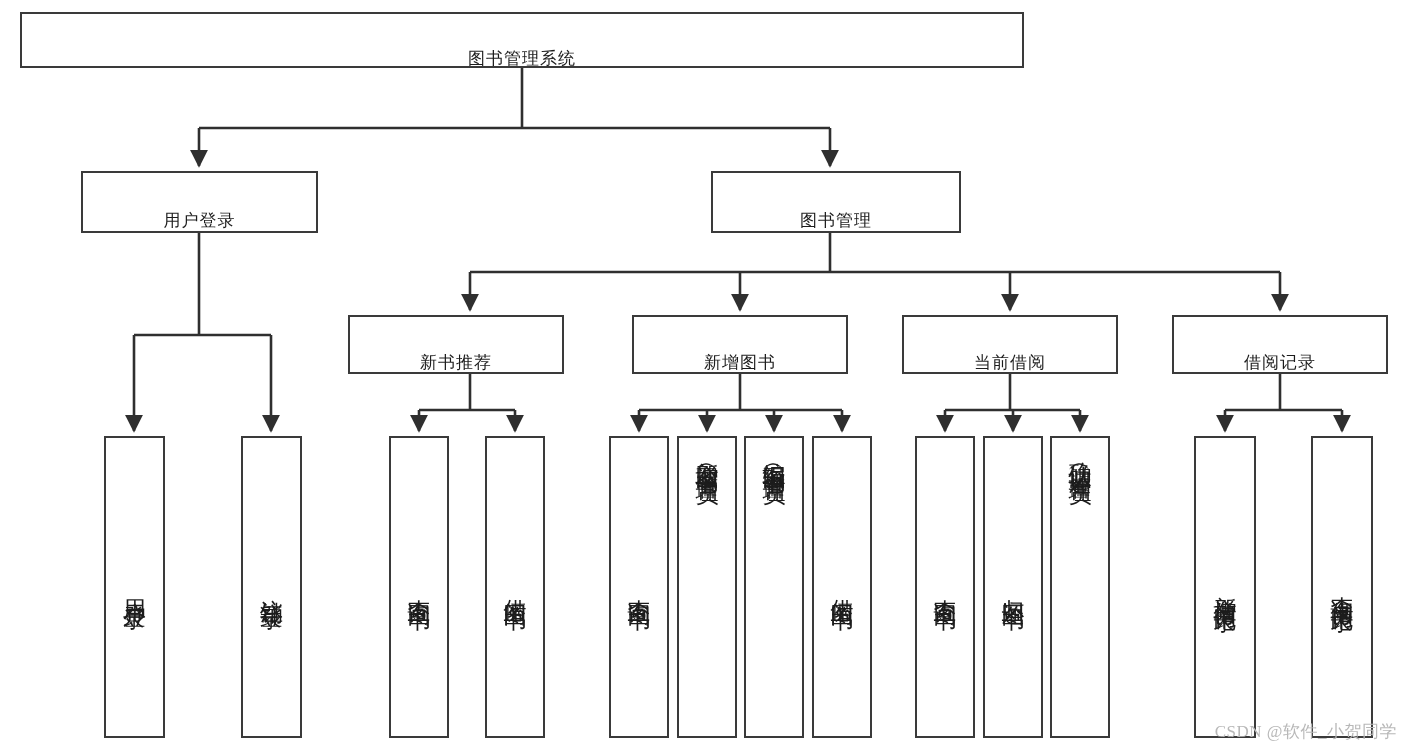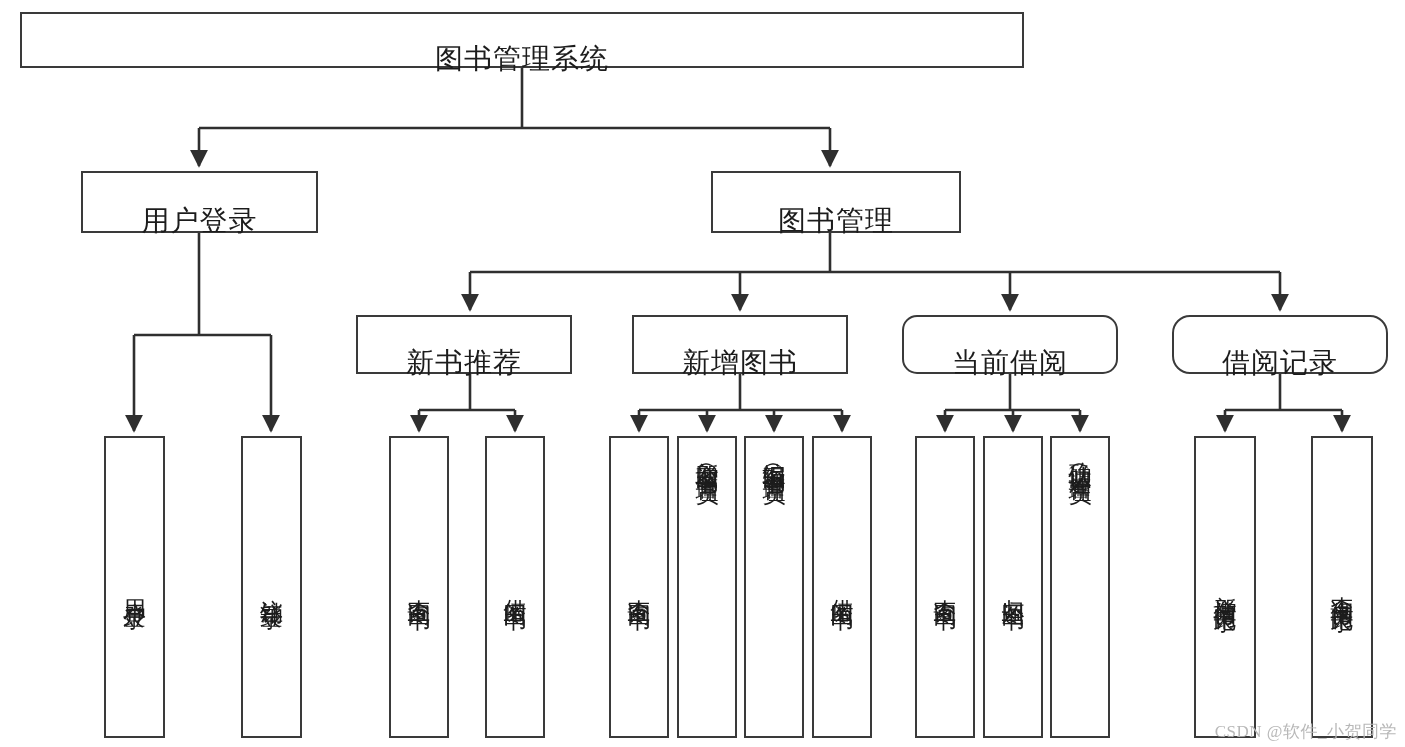--- a/index.html
+++ b/index.html
@@ -34,21 +34,21 @@
     align-items: center;
     justify-content: center;
     color: #1c1c1c;
   }
   .node .label {
     display: block;
     text-align: center;
     line-height: 1.12;
   }
   .node.horizontal .label {
-    font-size: 28px;
+    font-size: 17px;
     letter-spacing: 1px;
     white-space: nowrap;
     margin-top: 37px;
   }
   .node.vertical {
     align-items: flex-start;
     justify-content: center;
     padding-top: 6px;
   }
   .node.vertical .label {
@@ -133,30 +133,30 @@
     <span class="label">图书管理系统</span>
   </div>
 
   <div class="node horizontal" style="left:81px; top:171px; width:237px; height:62px;">
     <span class="label">用户登录</span>
   </div>
   <div class="node horizontal" style="left:711px; top:171px; width:250px; height:62px;">
     <span class="label">图书管理</span>
   </div>
 
-  <div class="node horizontal" style="left:356px; top:315px; width:216px; height:59px;">
+  <div class="node horizontal" style="left:348px; top:315px; width:216px; height:59px;">
     <span class="label">新书推荐</span>
   </div>
   <div class="node horizontal" style="left:632px; top:315px; width:216px; height:59px;">
     <span class="label">新增图书</span>
   </div>
-  <div class="node horizontal" style="left:902px; top:315px; width:216px; height:59px;border-radius:15px;">
+  <div class="node horizontal" style="left:902px; top:315px; width:216px; height:59px;">
     <span class="label">当前借阅</span>
   </div>
-  <div class="node horizontal" style="left:1172px; top:315px; width:216px; height:59px;border-radius:18px;">
+  <div class="node horizontal" style="left:1172px; top:315px; width:216px; height:59px;">
     <span class="label">借阅记录</span>
   </div>
 
   <div class="node vertical centered" style="left:104px; top:436px; width:61px; height:302px;">
     <span class="label">用户登录</span>
   </div>
   <div class="node vertical centered" style="left:241px; top:436px; width:61px; height:302px;">
     <span class="label">注销登录</span>
   </div>
 

